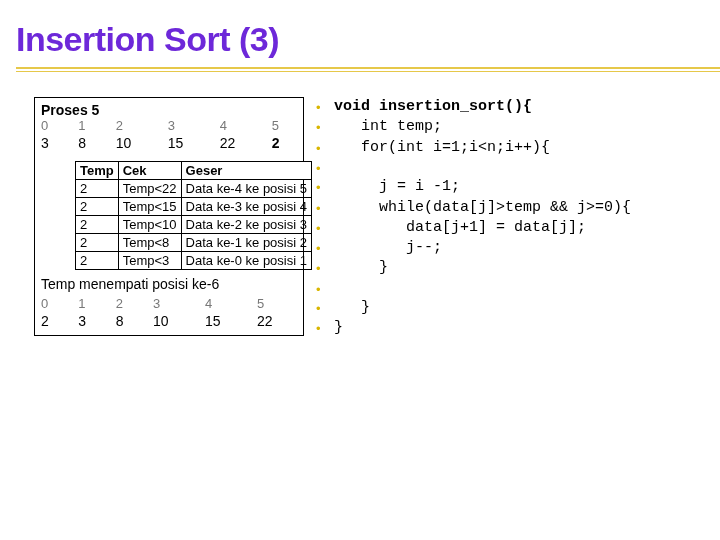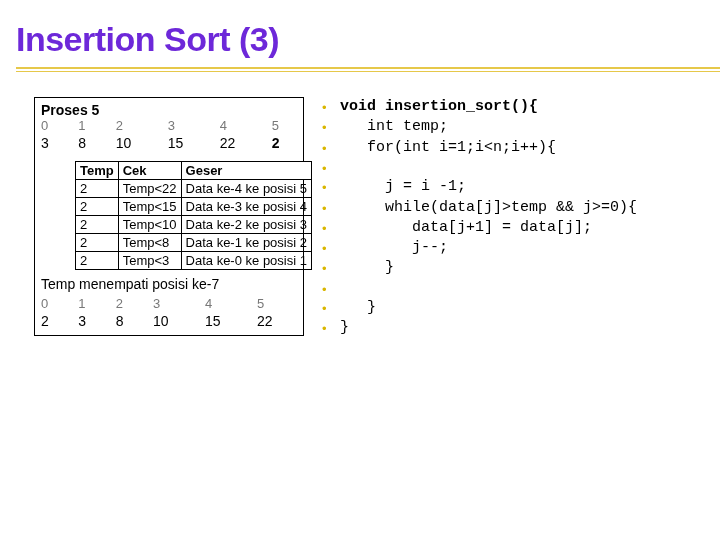--- a/index.html
+++ b/index.html
@@ -43,21 +43,21 @@
     position: absolute;
     top: 4px;
     left: 0;
     right: 0;
     height: 1px;
     background: #e6c84a;
   }
   .content {
     display: flex;
     padding: 18px 24px 0 34px;
-    gap: 20px;
+    gap: 14px;
   }
   .left-col {
     width: 268px;
   }
   .figure-box {
     border: 1px solid #000;
     background: #fff;
     width: 268px;
     padding: 2px 0 4px 0;
   }
@@ -206,21 +206,21 @@
             </tr>
             <tr>
               <td>2</td>
               <td>Temp&lt;3</td>
               <td>Data ke-0 ke posisi 1</td>
             </tr>
           </tbody>
             </table>
         </div>
 
-        <div class="temp-text">Temp menempati posisi ke-7</div>
+        <div class="temp-text">Temp menempati posisi ke-6</div>
 
         <table class="idx">
           <tbody>
               <tr class="hdr">
             <td>0</td>
             <td>1</td>
             <td>2</td>
             <td>3</td>
             <td>4</td>
             <td>5</td>

